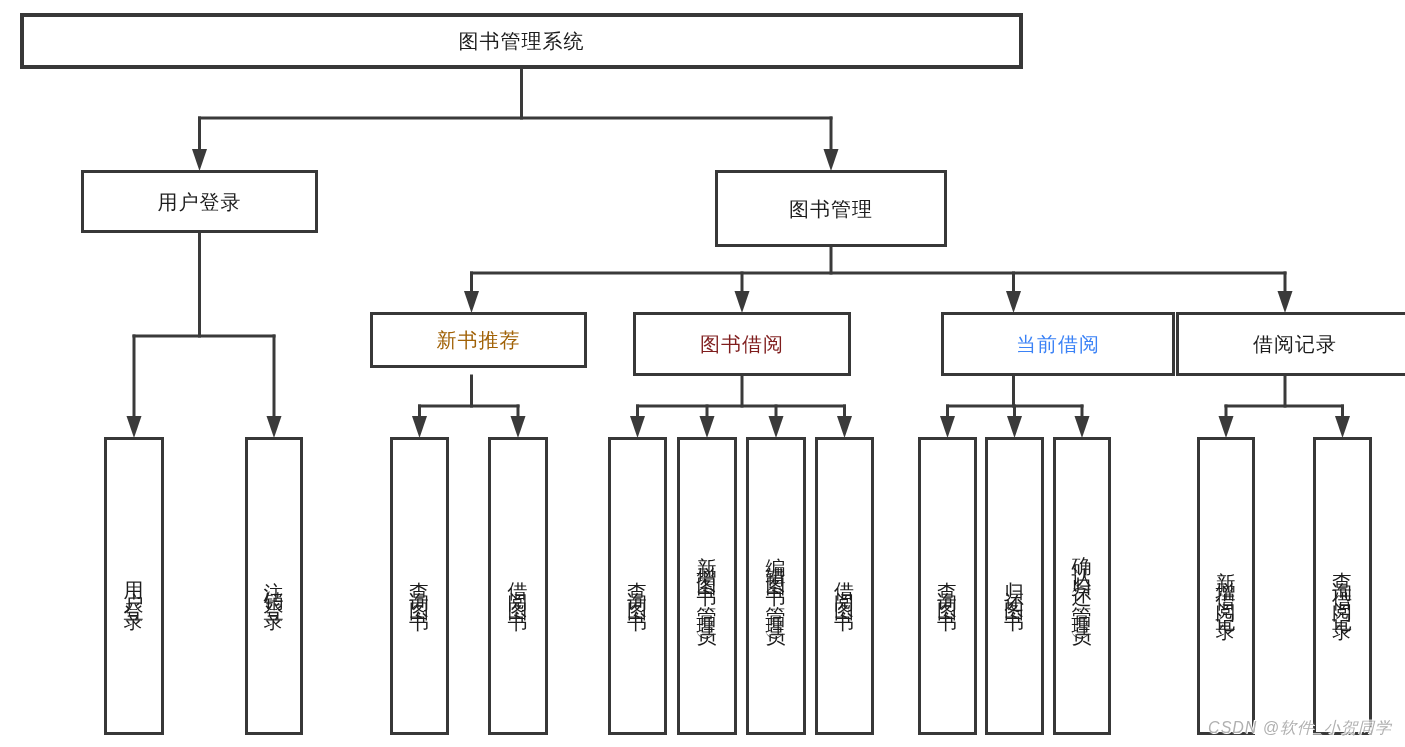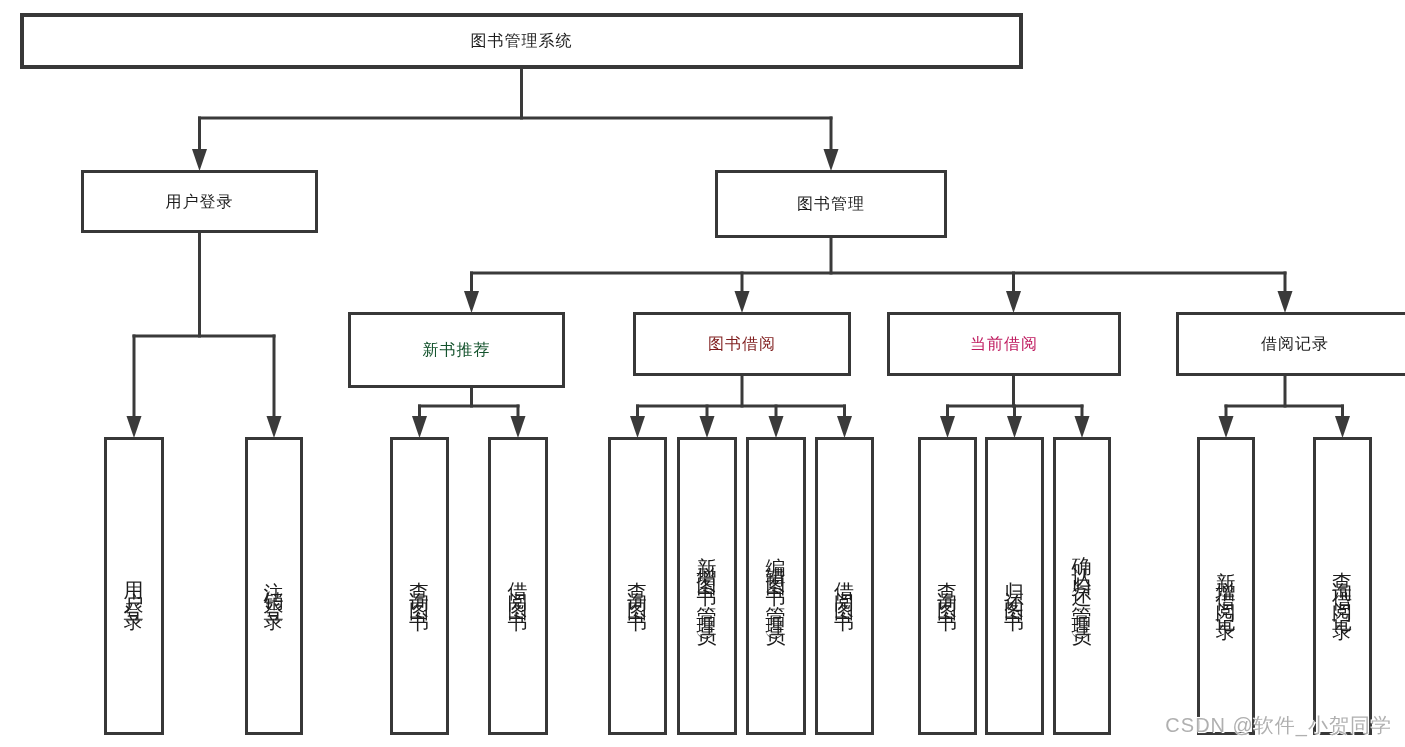--- a/index.html
+++ b/index.html
@@ -18,42 +18,43 @@
   }
   .node {
     position: absolute;
     box-sizing: border-box;
     background: #ffffff;
     border: 3px solid #383838;
     display: flex;
     align-items: center;
     justify-content: center;
     color: #1c1c1c;
-    font-size: 16px;
+    font-size: 20px;
     letter-spacing: 1px;
     text-align: center;
     line-height: 1.2;
   }
   .node.root { border-width: 4px; }
   .node.vertical {
     writing-mode: vertical-rl;
     text-orientation: mixed;
     letter-spacing: 10px;
     font-size: 20px;
     line-height: 1;
   }
   .watermark {
     position: absolute;
     right: 13px;
     bottom: 8px;
-    font-size: 20px;
+    font-size: 16px;
     letter-spacing: 1px;
     color: #b0b0b0;
     text-shadow: 0 0 2px #ffffff, 1px 1px 0 #ffffff, -1px -1px 0 #ffffff;
     white-space: nowrap;
+    font-style: italic;
   }
 </style>
 </head>
 <body>
 
 <div id="canvas">
   <svg id="edges" xmlns="http://www.w3.org/2000/svg" viewBox="0 0 1405 747">
       <line x1="521.5" y1="69" x2="521.5" y2="118" stroke="#3a3a3a" stroke-width="3" stroke-linecap="square"></line>
       <line x1="199.5" y1="118" x2="831" y2="118" stroke="#3a3a3a" stroke-width="3" stroke-linecap="square"></line>
       <line x1="199.5" y1="118" x2="199.5" y2="152" stroke="#3a3a3a" stroke-width="3" stroke-linecap="square"></line>
@@ -107,30 +108,30 @@
       <line x1="1342.5" y1="406" x2="1342.5" y2="419" stroke="#3a3a3a" stroke-width="3" stroke-linecap="square"></line>
       <polygon points="1335,416 1350,416 1342.5,438" fill="#3a3a3a"></polygon>
     </svg>
   <div id="nodes">
       <div class="node root" style="left: 20px; top: 13px; width: 1003px; height: 56px; border-color: rgb(56, 56, 56); color: rgb(28, 28, 28);">
         <span>图书管理系统</span>
       </div>
       <div class="node" style="left: 81px; top: 170px; width: 237px; height: 63px; border-color: rgb(56, 56, 56); color: rgb(28, 28, 28);">
         <span>用户登录</span>
       </div>
-      <div class="node" style="left: 715px; top: 170px; width: 232px; height: 68px; border-color: rgb(56, 56, 56); color: rgb(28, 28, 28);">
+      <div class="node" style="left: 715px; top: 170px; width: 232px; height: 77px; border-color: rgb(56, 56, 56); color: rgb(28, 28, 28);">
         <span>图书管理</span>
       </div>
-      <div class="node" style="left: 348px; top: 312px; width: 217px; height: 76px; border-color: rgb(56, 56, 56); color: #14532d;">
+      <div class="node" style="left: 370px; top: 312px; width: 217px; height: 56px; border-color: rgb(56, 56, 56); color: #a16207;">
         <span>新书推荐</span>
       </div>
       <div class="node" style="left: 633px; top: 312px; width: 218px; height: 64px; border-color: rgb(56, 56, 56); color: #7f1d1d;">
         <span>图书借阅</span>
       </div>
-      <div class="node" style="left: 887px; top: 312px; width: 234px; height: 64px; border-color: rgb(56, 56, 56); color: #be185d;">
+      <div class="node" style="left: 941px; top: 312px; width: 234px; height: 64px; border-color: rgb(56, 56, 56); color: #3b82f6;">
         <span>当前借阅</span>
       </div>
       <div class="node" style="left: 1176px; top: 312px; width: 238px; height: 64px; border-color: rgb(56, 56, 56); color: rgb(28, 28, 28);">
         <span>借阅记录</span>
       </div>
       <div class="node vertical" style="left: 104px; top: 437px; width: 60px; height: 298px; border-color: rgb(56, 56, 56); color: rgb(28, 28, 28);">
         <span>用户登录</span>
       </div>
       <div class="node vertical" style="left: 245px; top: 437px; width: 58px; height: 298px; border-color: rgb(56, 56, 56); color: rgb(28, 28, 28);">
         <span>注销登录</span>

